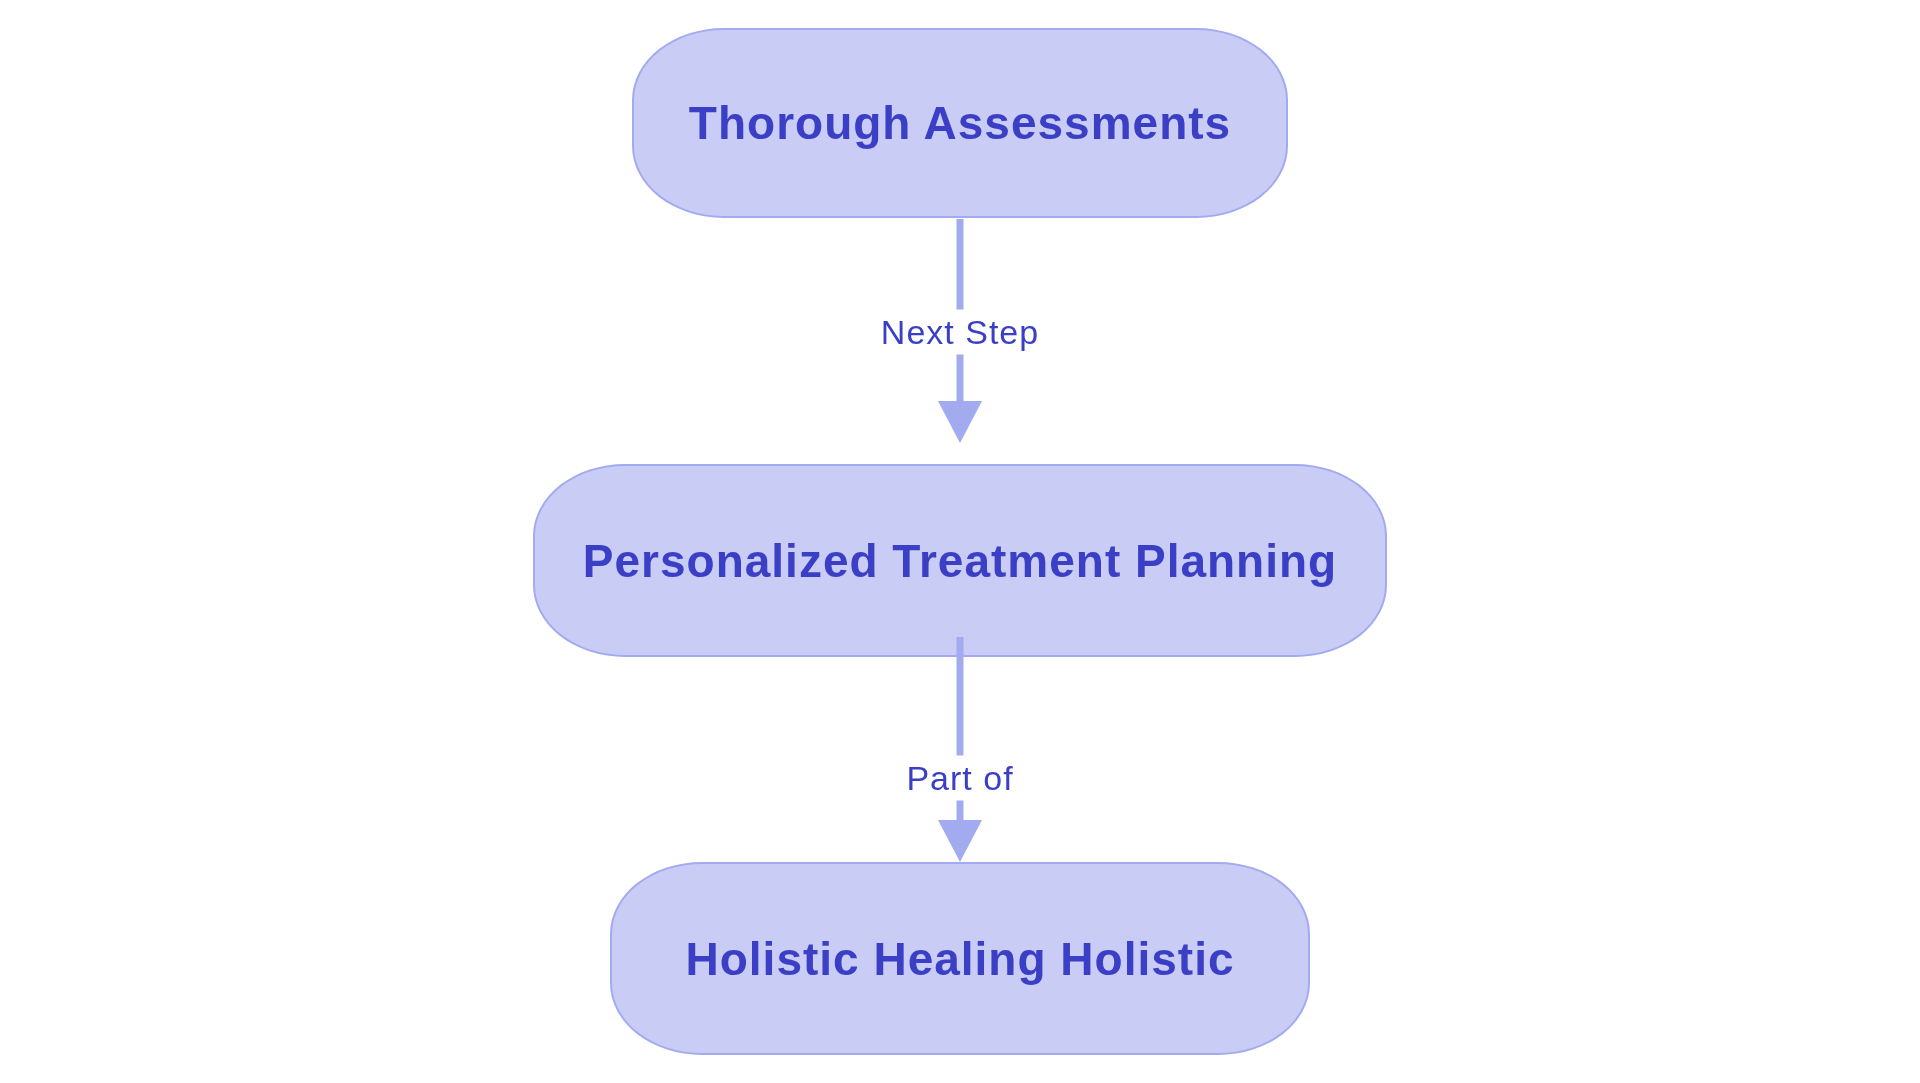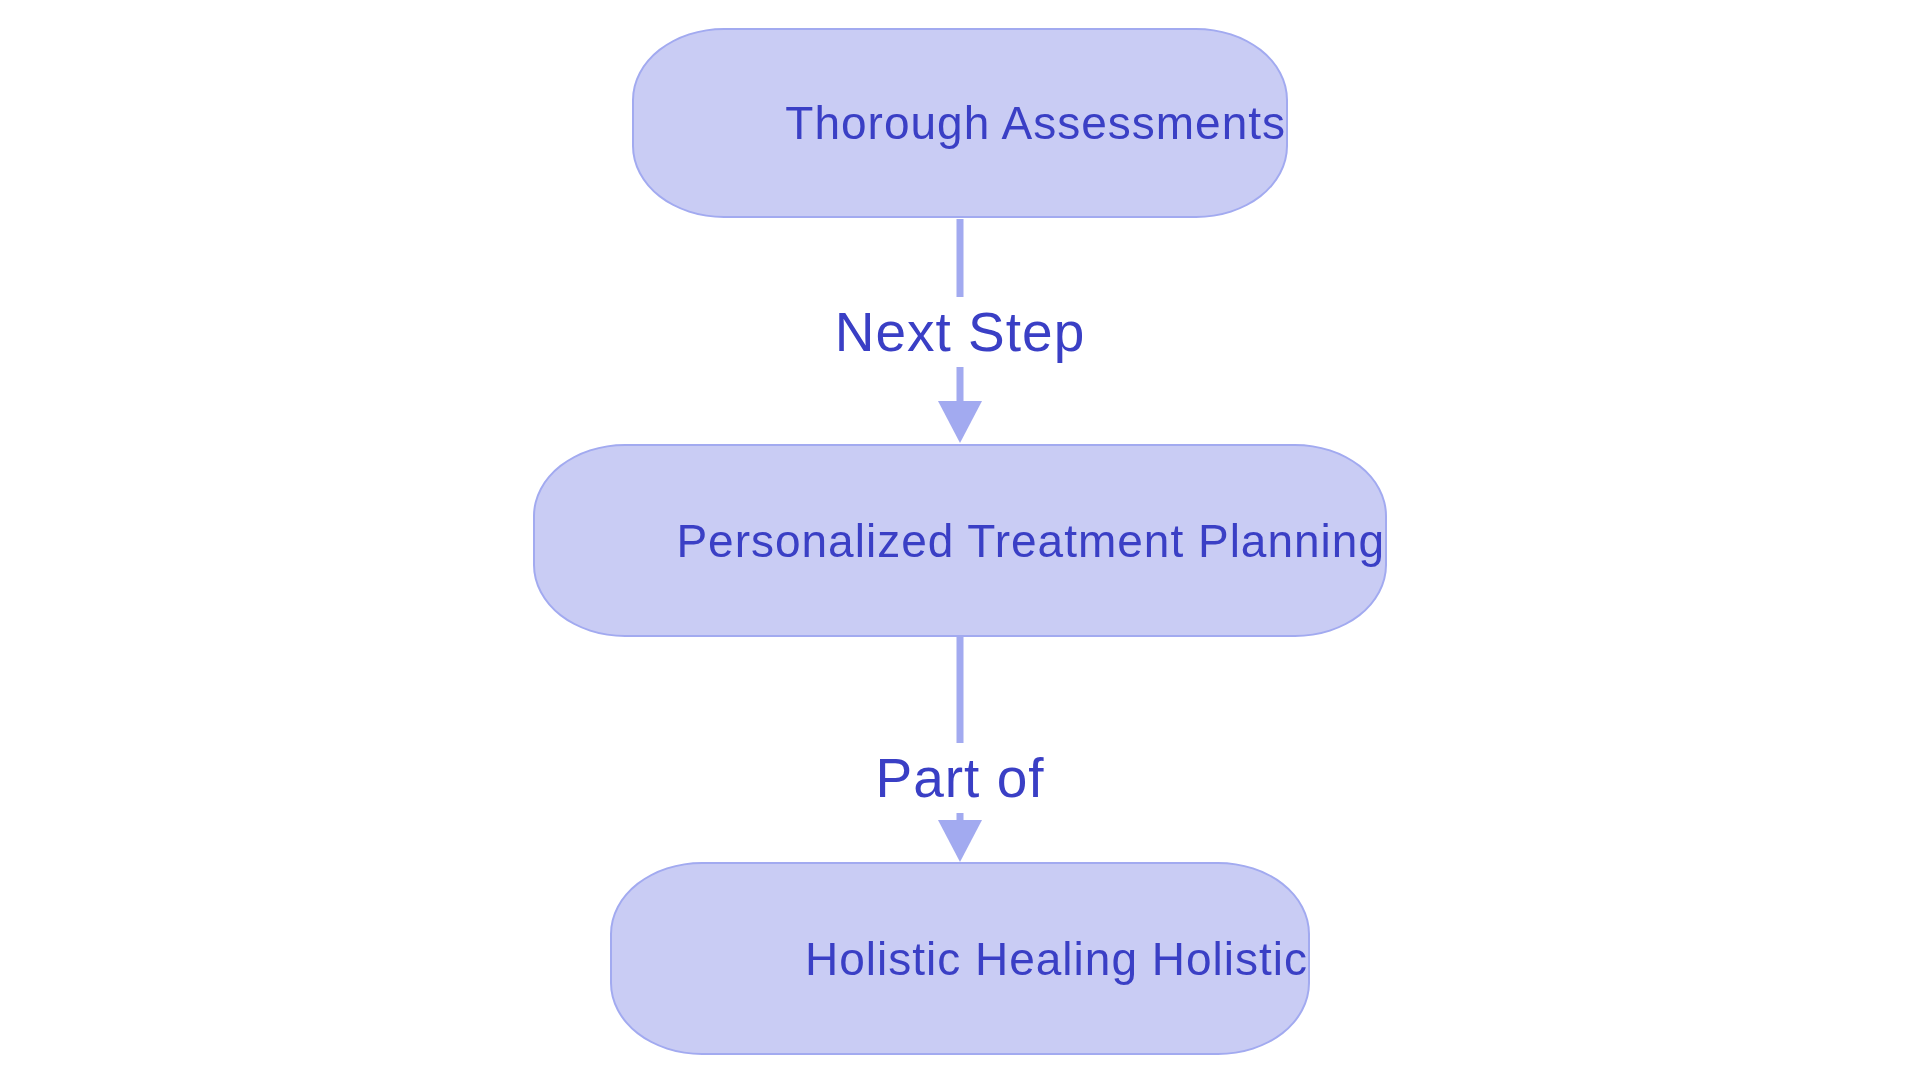--- a/index.html
+++ b/index.html
@@ -11,34 +11,35 @@
     position: relative;
     width: 1920px;
     height: 1083px;
     background: var(--canvas-bg, #ffffff);
     overflow: hidden;
   }
   .node {
     position: absolute;
     display: flex;
     align-items: center;
-    justify-content: flex-end;
+    justify-content: center;
     background: var(--node-fill, #c9ccf4);
     border: 2px solid var(--node-border, #a2aaf0);
     border-radius: 92px / 72px;
     box-sizing: border-box;
+    font-weight: bold;
   }
   .node-label {
     font-size: 46px;
     letter-spacing: 1px;
     color: var(--node-text, #3a3fc5);
     white-space: nowrap;
   }
   .node1 { left: 632px; top: 28px;  width: 656px; height: 190px; }
-  .node2 { left: 533px; top: 444px; width: 854px; height: 193px; }
+  .node2 { left: 533px; top: 464px; width: 854px; height: 193px; }
   .node3 { left: 610px; top: 862px; width: 700px; height: 193px; }
 
   .edge { position: absolute; width: 44px; }
   .edge1 { left: 938px; top: 219px; height: 224px; }
   .edge2 { left: 938px; top: 637px; height: 225px; }
 
   .edge-line {
     position: absolute;
     left: 50%; top: 0;
     transform: translateX(-50%);
@@ -57,21 +58,21 @@
     border-right: 22px solid transparent;
     border-top: 42px solid var(--edge-line, #a2aaf0);
   }
 
   .edge-label {
     position: absolute;
     left: 50%;
     transform: translate(-50%, -50%);
     background: var(--canvas-bg, #ffffff);
     padding: 3px 12px;
-    font-size: 55px;
+    font-size: 34px;
     letter-spacing: 1px;
     color: var(--edge-text, #3a3fc5);
     white-space: nowrap;
   }
   .edge1 .edge-label { top: 113px; }
   .edge2 .edge-label { top: 109px; margin-top: 32px; }
 </style>
 </head>
 <body>
 

